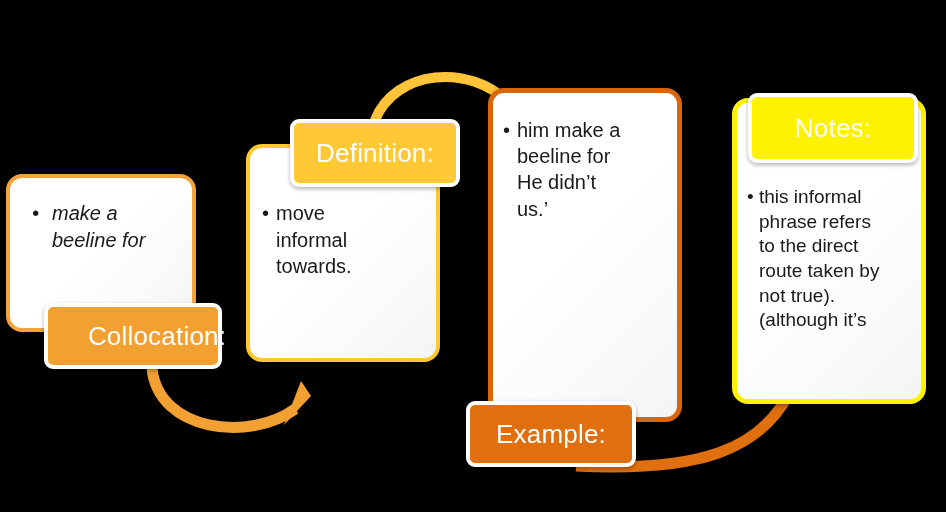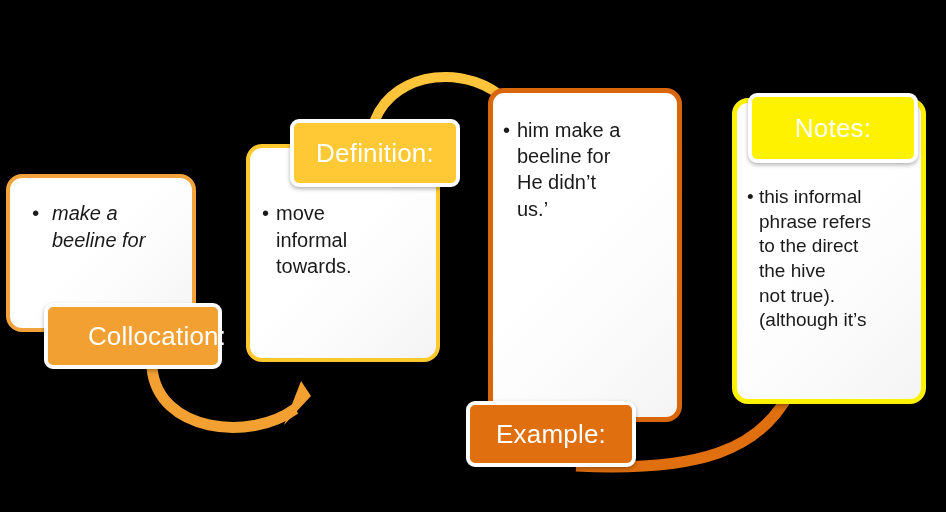--- a/index.html
+++ b/index.html
@@ -174,21 +174,21 @@
       <span class="bullet-line">us.’</span>
     </div>
   </div>
 
   <div class="card" id="card-notes">
     <div class="card-text">
       <span class="bullet-dot" style="left:10px; top:0;">•</span>
       <span class="bullet-line">this informal</span>
       <span class="bullet-line">phrase refers</span>
       <span class="bullet-line">to the direct</span>
-      <span class="bullet-line">the hive</span>
+      <span class="bullet-line">route taken by</span>
       <span class="bullet-line">not true).</span>
       <span class="bullet-line">(although it’s</span>
     </div>
   </div>
 
   <div class="chip" id="chip-collocation">Collocation:</div>
 
   <div class="chip" id="chip-definition">Definition:</div>
 
   <div class="chip" id="chip-example">Example:</div>

